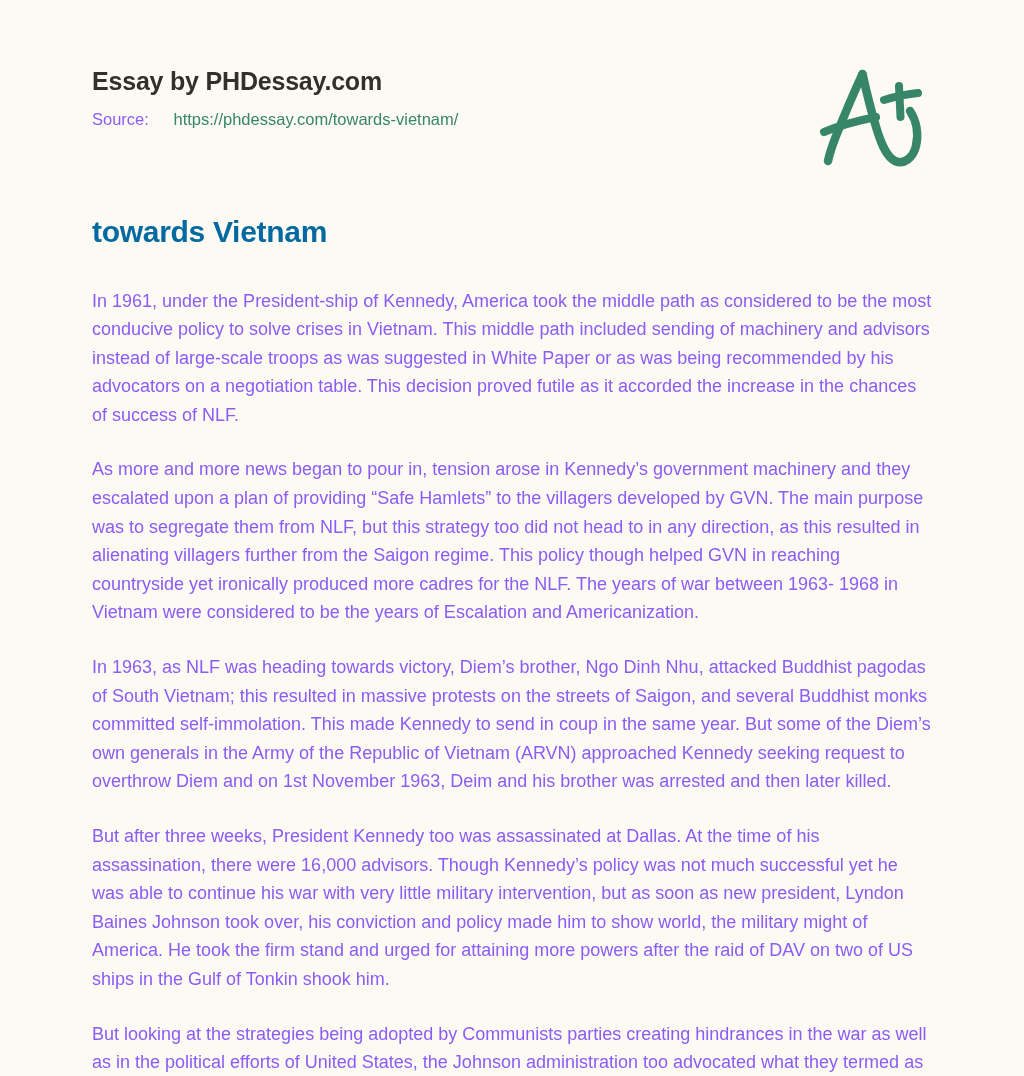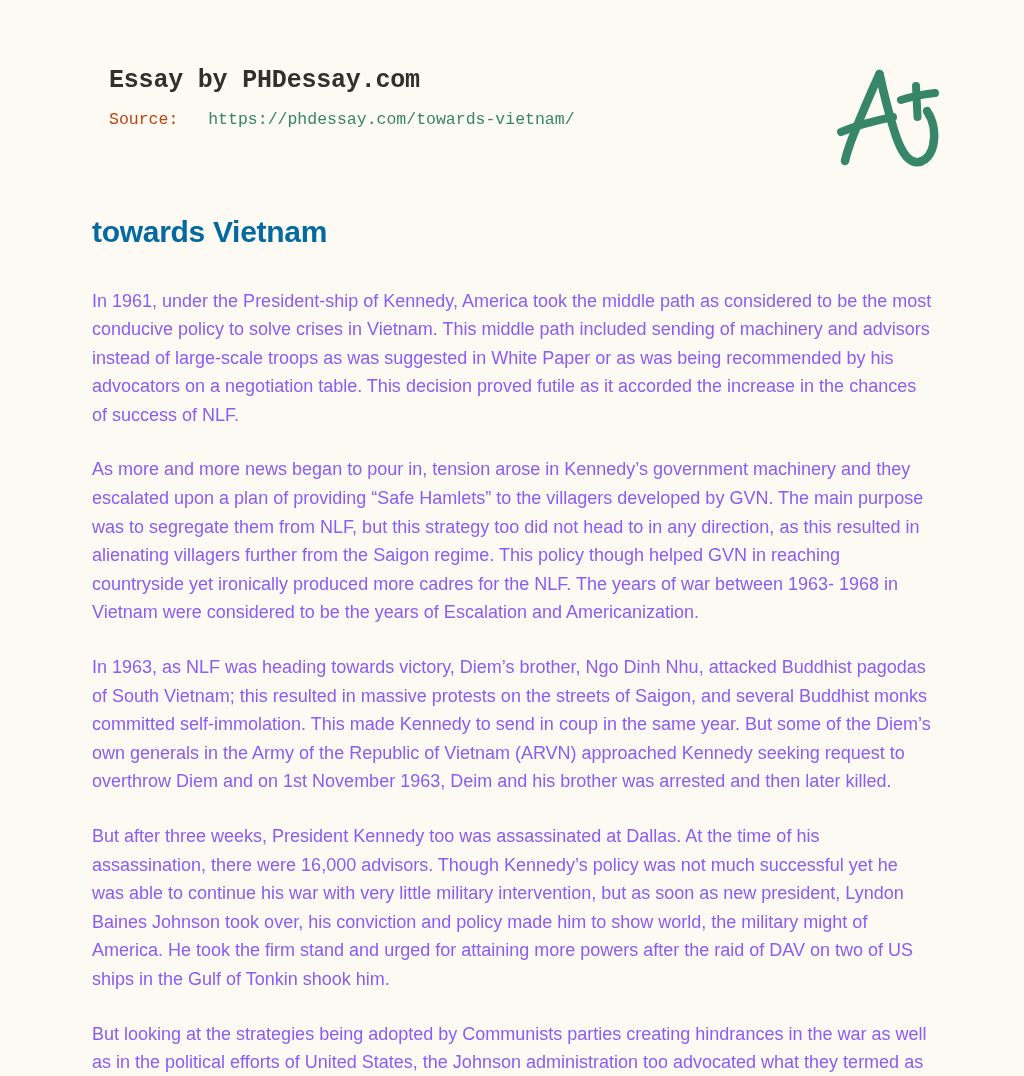--- a/index.html
+++ b/index.html
@@ -17,25 +17,24 @@
     position: relative;
     width: 1024px;
     height: 1076px;
     background: #fdfaf3;
     box-sizing: border-box;
   }
 
   
   .header {
     position: absolute;
-    left: 17px;
+    left: 0;
     top: 0;
     width: 823px;
     height: 185px;
-    font-family: Liberation Mono, monospace;
   }
   .brand-block {
     position: absolute;
     left: 92px;
     top: 66px;
   }
   .brand-title {
     font-size: 25px;
     font-weight: bold;
     color: #332f2d;
@@ -44,21 +43,21 @@
     margin: 0;
     white-space: nowrap;
   }
   .source-line {
     margin-top: 13px;
     font-size: 16.5px;
     line-height: 1.3;
     white-space: nowrap;
   }
   .source-label {
-    color: #c2410c;
+    color: #8b5cf6;
   }
   .source-url {
     color: #37866a;
     text-decoration: none;
     padding-left: 20px;
   }
 
   
   .logo {
     position: absolute;

